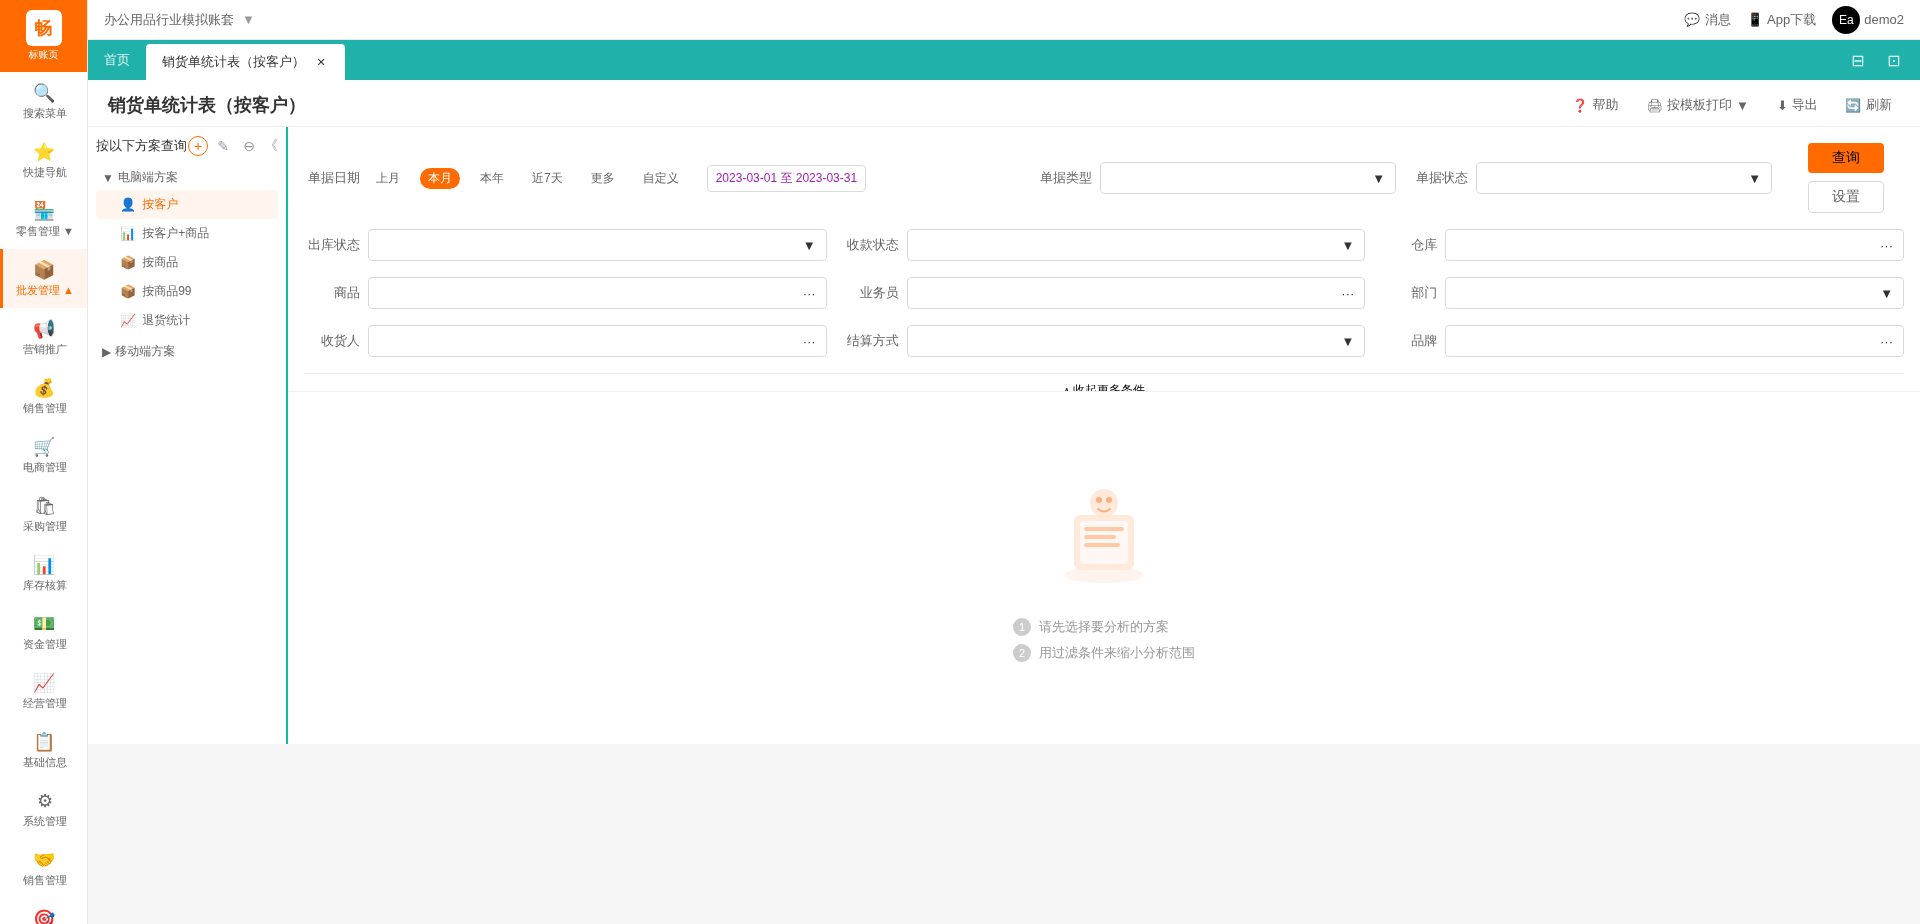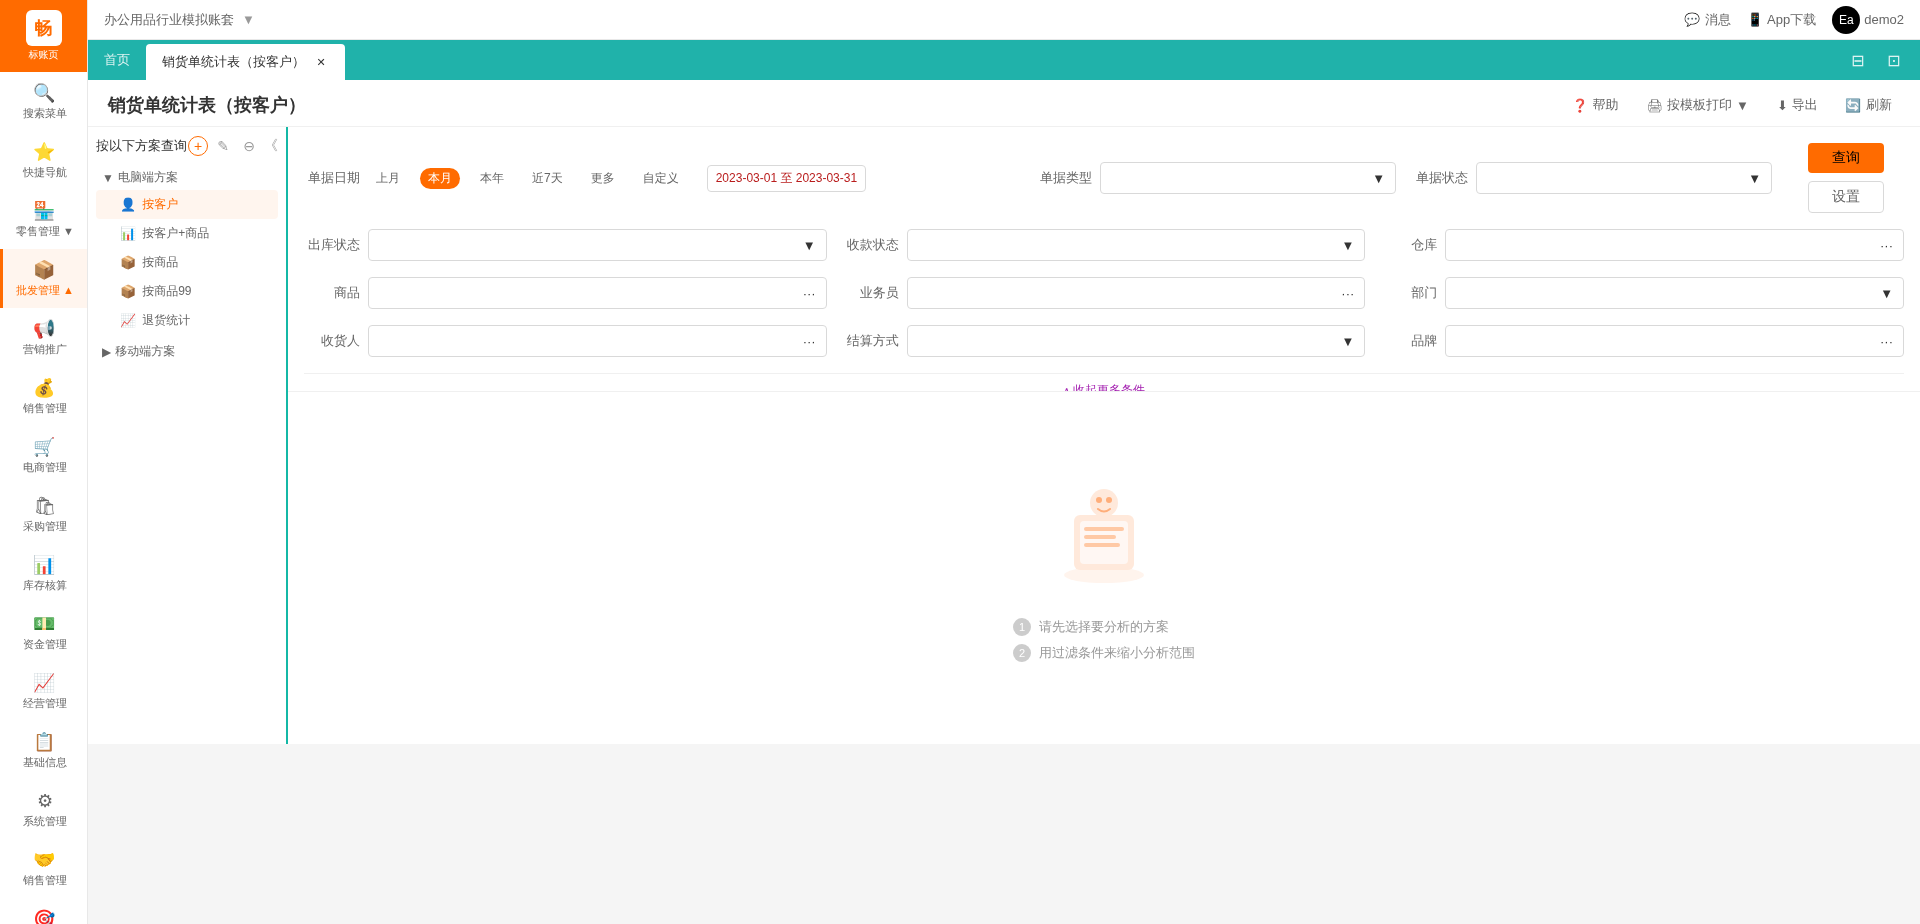--- a/index.html
+++ b/index.html
@@ -68,27 +68,27 @@
     
     .filter-area { flex: 1; padding: 16px; overflow-y: auto; }
     .filter-row { display: flex; align-items: center; margin-bottom: 16px; gap: 16px; }
     .filter-item { display: flex; align-items: center; gap: 8px; flex: 1; }
     .filter-label { font-size: 13px; color: #666; white-space: nowrap; min-width: 56px; text-align: right; }
     .filter-control { flex: 1; border: 1px solid #d9d9d9; border-radius: 4px; height: 32px; display: flex; align-items: center; padding: 0 10px; background: #fff; cursor: pointer; justify-content: space-between; font-size: 13px; color: #333; }
     .filter-control .placeholder { color: #bbb; }
     .date-presets { display: flex; align-items: center; gap: 12px; margin-right: 12px; }
     .date-preset-btn { padding: 2px 8px; border-radius: 4px; font-size: 12px; cursor: pointer; color: #666; border: none; background: transparent; }
     .date-preset-btn.active { background: #ff6b00; color: #fff; border-radius: 12px; }
-    .date-range { border: 1px solid #d9d9d9; border-radius: 4px; padding: 4px 8px; font-size: 12px; color: #b91c1c; }
+    .date-range { border: 1px solid #d9d9d9; border-radius: 4px; padding: 4px 8px; font-size: 12px; color: #a21caf; }
 
     .filter-action-col { display: flex; flex-direction: column; gap: 8px; padding: 0 20px; }
     .btn-query { background: #ff6b00; color: #000000; border: none; border-radius: 4px; padding: 6px 24px; font-size: 14px; cursor: pointer; }
     .btn-settings { background: #fff; color: #666; border: 1px solid #d9d9d9; border-radius: 4px; padding: 6px 20px; font-size: 14px; cursor: pointer; }
 
-    .collapse-more { text-align: center; padding: 8px; color: #a21caf; font-size: 12px; cursor: pointer; border-top: 1px solid #f0f0f0; margin-top: 8px; }
+    .collapse-more { text-align: center; padding: 8px; color: #000000; font-size: 12px; cursor: pointer; border-top: 1px solid #f0f0f0; margin-top: 8px; }
     .collapse-icon { font-size: 10px; }
 
     
     .empty-state { flex: 1; display: flex; flex-direction: column; align-items: center; justify-content: center; color: #999; font-size: 13px; padding: 60px; }
     .empty-icon { margin-bottom: 20px; opacity: 0.7; }
     .empty-tips { display: flex; flex-direction: column; gap: 8px; }
     .empty-tip { display: flex; align-items: center; gap: 8px; }
     .tip-num { width: 18px; height: 18px; border-radius: 50%; background: #ccc; color: #fff; font-size: 11px; display: flex; align-items: center; justify-content: center; flex-shrink: 0; }
 
     .divider { border: none; border-top: 1px solid #f0f0f0; margin: 0; }

